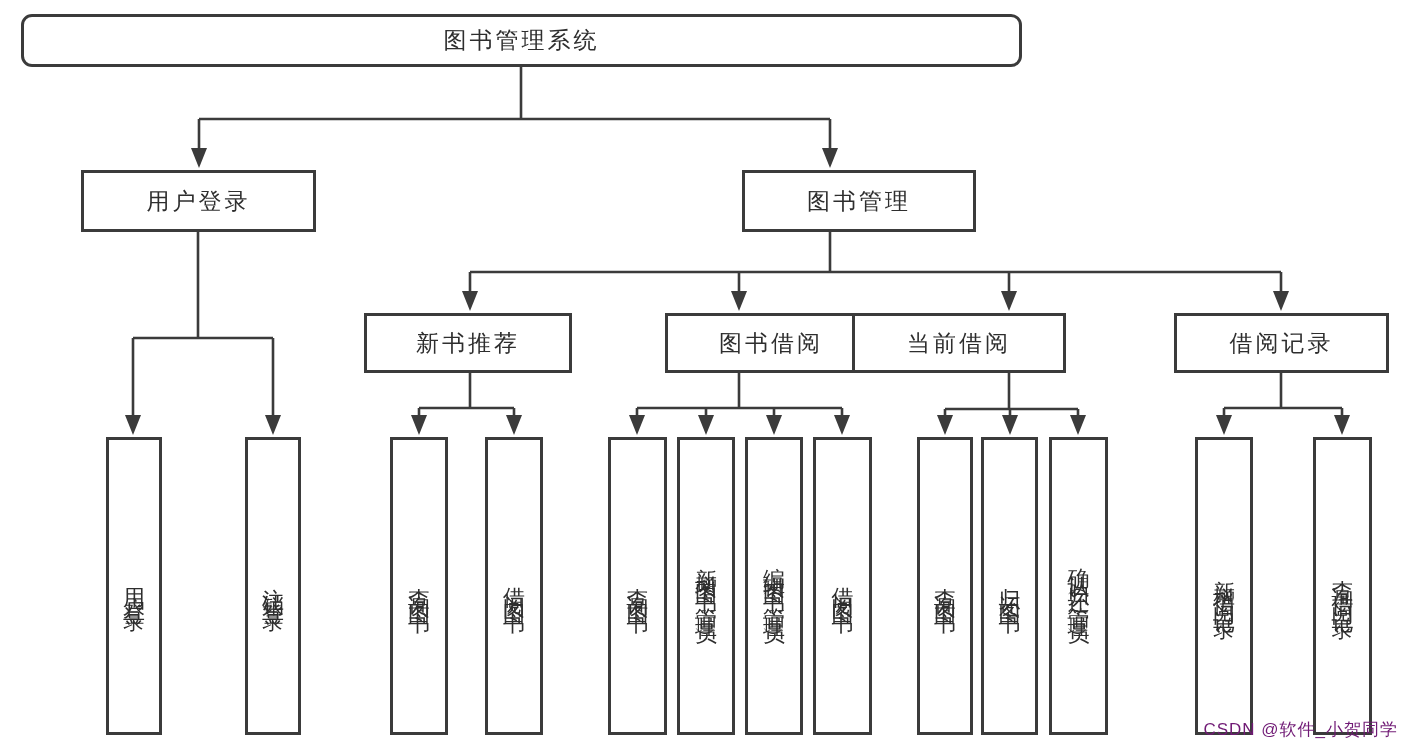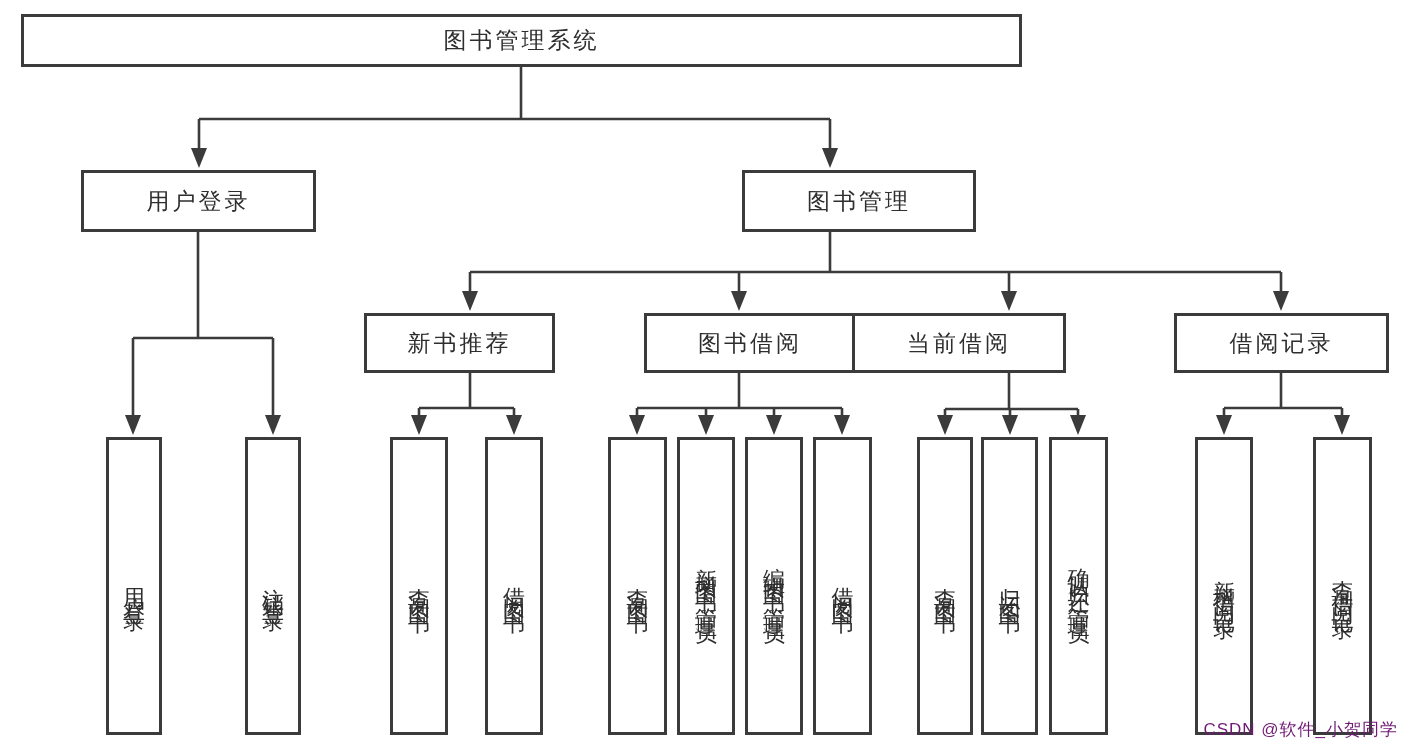--- a/index.html
+++ b/index.html
@@ -122,35 +122,35 @@
       <polygon points="766,415 782,415 774,435"></polygon>
       <polygon points="834,415 850,415 842,435"></polygon>
       <polygon points="937,415 953,415 945,435"></polygon>
       <polygon points="1002,415 1018,415 1010,435"></polygon>
       <polygon points="1070,415 1086,415 1078,435"></polygon>
       <polygon points="1216,415 1232,415 1224,435"></polygon>
       <polygon points="1334,415 1350,415 1342,435"></polygon>
     </g>
   </svg>
 
-  <div class="box hbox" style="left:21px; top:14px; width:1001px; height:53px;">
+  <div class="box hbox" style="left:21px; top:14px; width:1001px; height:53px;border-radius:11px;">
     <span>图书管理系统</span>
   </div>
 
   <div class="box hbox" style="left:81px; top:170px; width:235px; height:62px;">
     <span>用户登录</span>
   </div>
   <div class="box hbox" style="left:713px; top:170px; width:234px; height:62px;margin-left:29px;">
     <span>图书管理</span>
   </div>
 
-  <div class="box hbox" style="left:364px; top:313px; width:191px; height:60px;">
+  <div class="box hbox" style="left:364px; top:313px; width:208px; height:60px;">
     <span>新书推荐</span>
   </div>
-  <div class="box hbox" style="left:644px; top:313px; width:212px; height:60px;">
+  <div class="box hbox" style="left:665px; top:313px; width:212px; height:60px;">
     <span>图书借阅</span>
   </div>
   <div class="box hbox" style="left:852px; top:313px; width:214px; height:60px;font-family:Liberation Mono, monospace;">
     <span>当前借阅</span>
   </div>
   <div class="box hbox" style="left:1174px; top:313px; width:215px; height:60px;">
     <span>借阅记录</span>
   </div>
 
   <div class="box vbox" style="left:106px; top:437px; width:56px; height:298px;">

